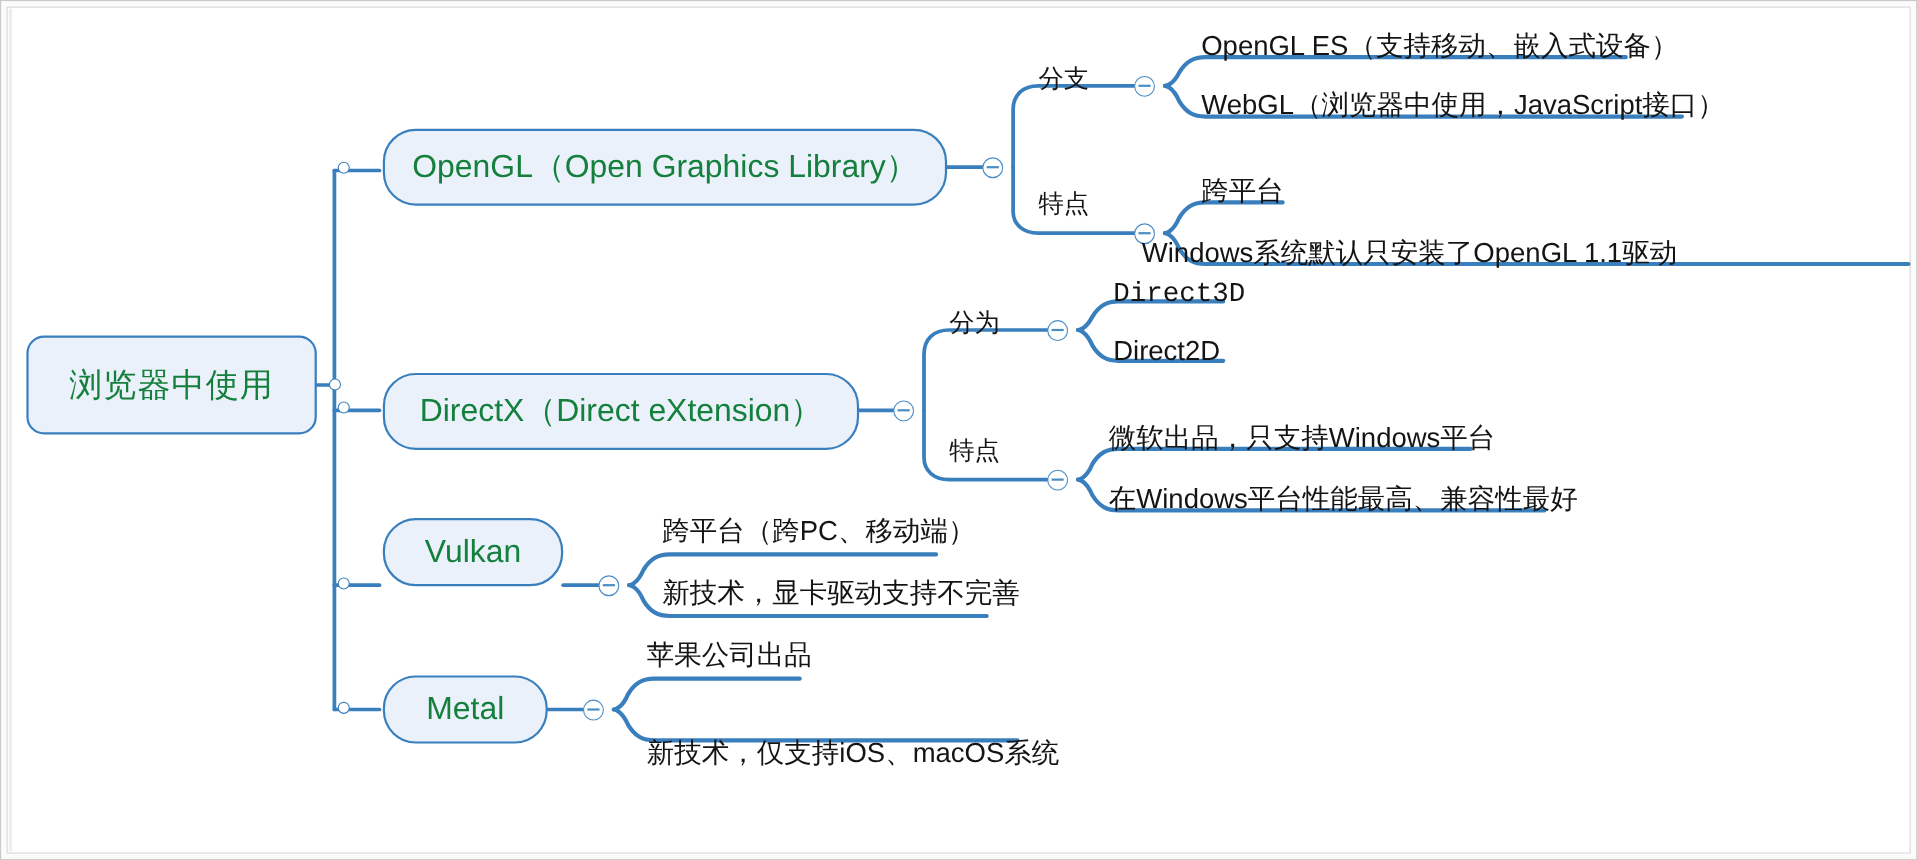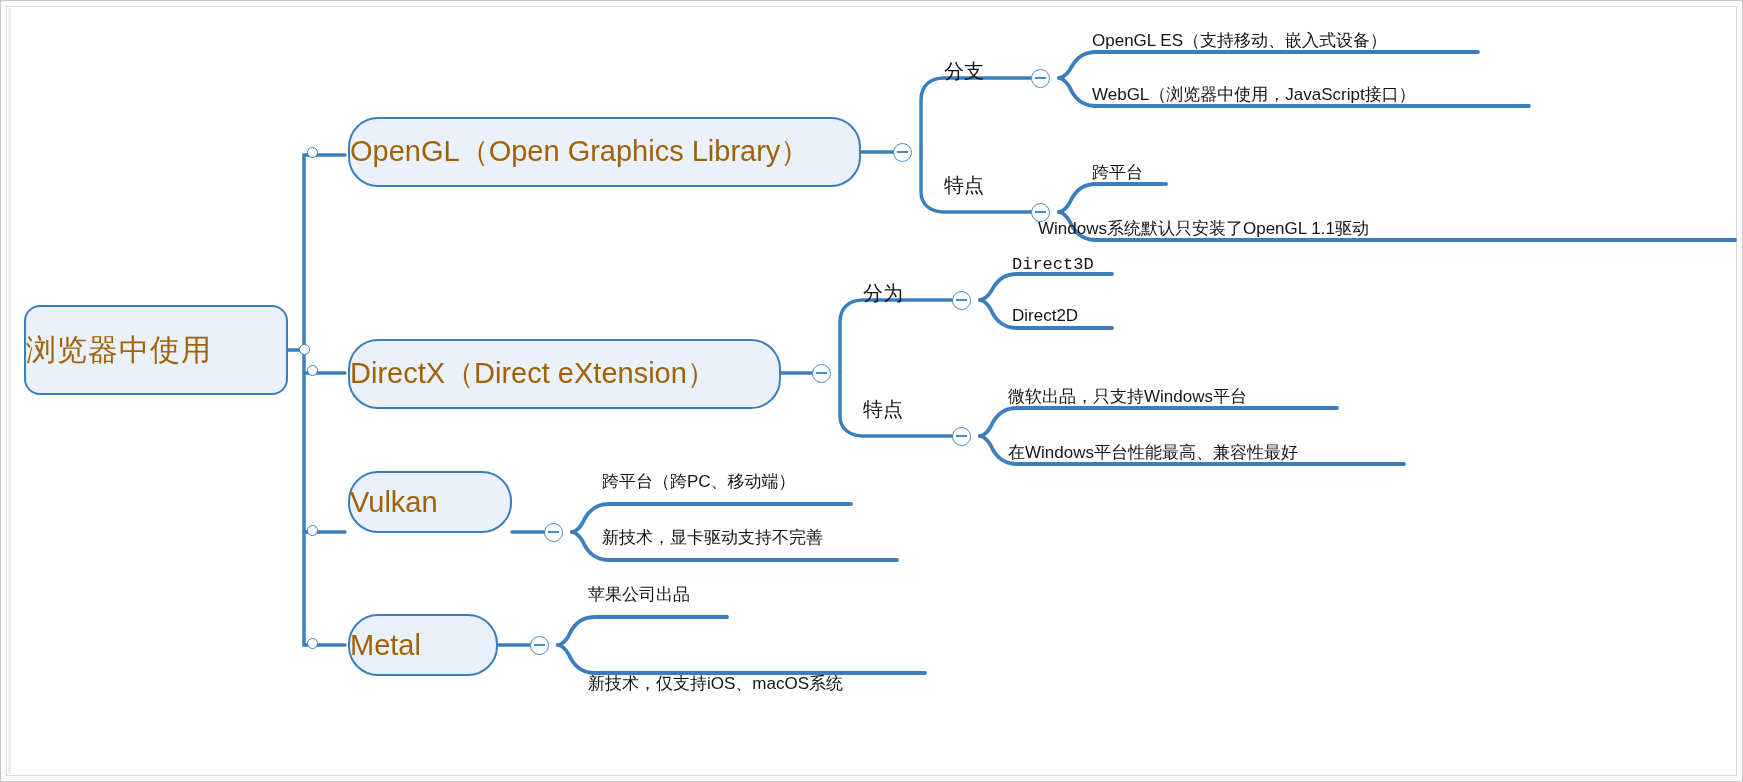--- a/index.html
+++ b/index.html
@@ -26,44 +26,45 @@
   }
   .scroll-track-left{
     position:absolute;left:8px;top:8px;width:3px;height:766px;
     background:#eeeeee;
   }
   svg#wires{position:absolute;left:0;top:0;width:1743px;height:782px;pointer-events:none;}
 
   .node{
     position:absolute;
     box-sizing:border-box;
-    display:flex;align-items:center;
-    color:#a16207;
+    display:flex;align-items:center;justify-content:center;
+    color:#15803d;
     white-space:nowrap;
   }
   .box{
     background:#eaf1fa;
     border:2.5px solid #3a7fbd;
     border-radius:30px;
   }
   .root{
     border-radius:16px;
     font-size:30px;
     letter-spacing:1px;
   }
   .lvl1{font-size:29px;}
   .leaf{
     justify-content:flex-start;
-    font-size:17px;
+    font-size:25px;
     color:#141414;
     padding:0 2px;
+    align-items:flex-end;
   }
   .plain{
     justify-content:flex-start;
-    font-size:20px;
+    font-size:23px;
     color:#141414;
   }
   .toggle{
     position:absolute;
     width:19px;height:19px;
     border-radius:50%;
     border:1.6px solid #4a8cc4;
     background:#ffffff;
     box-sizing:border-box;
   }

